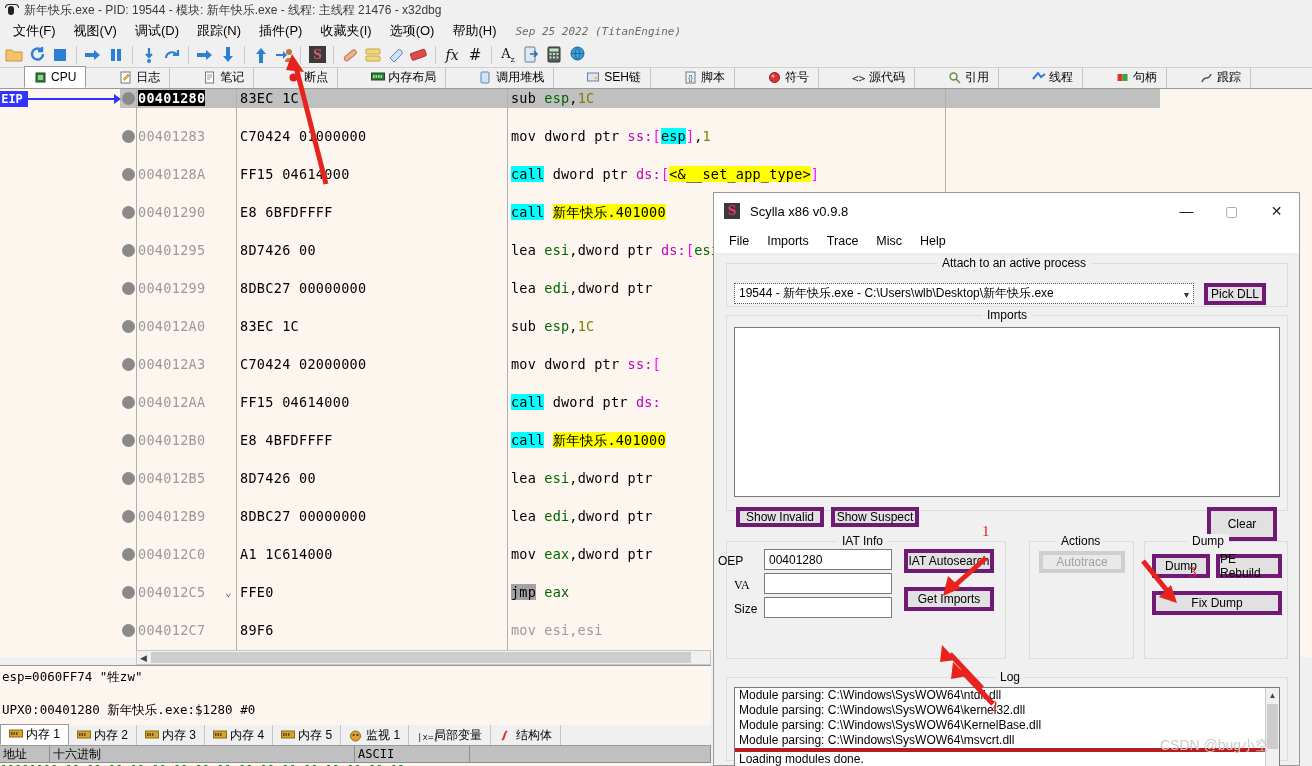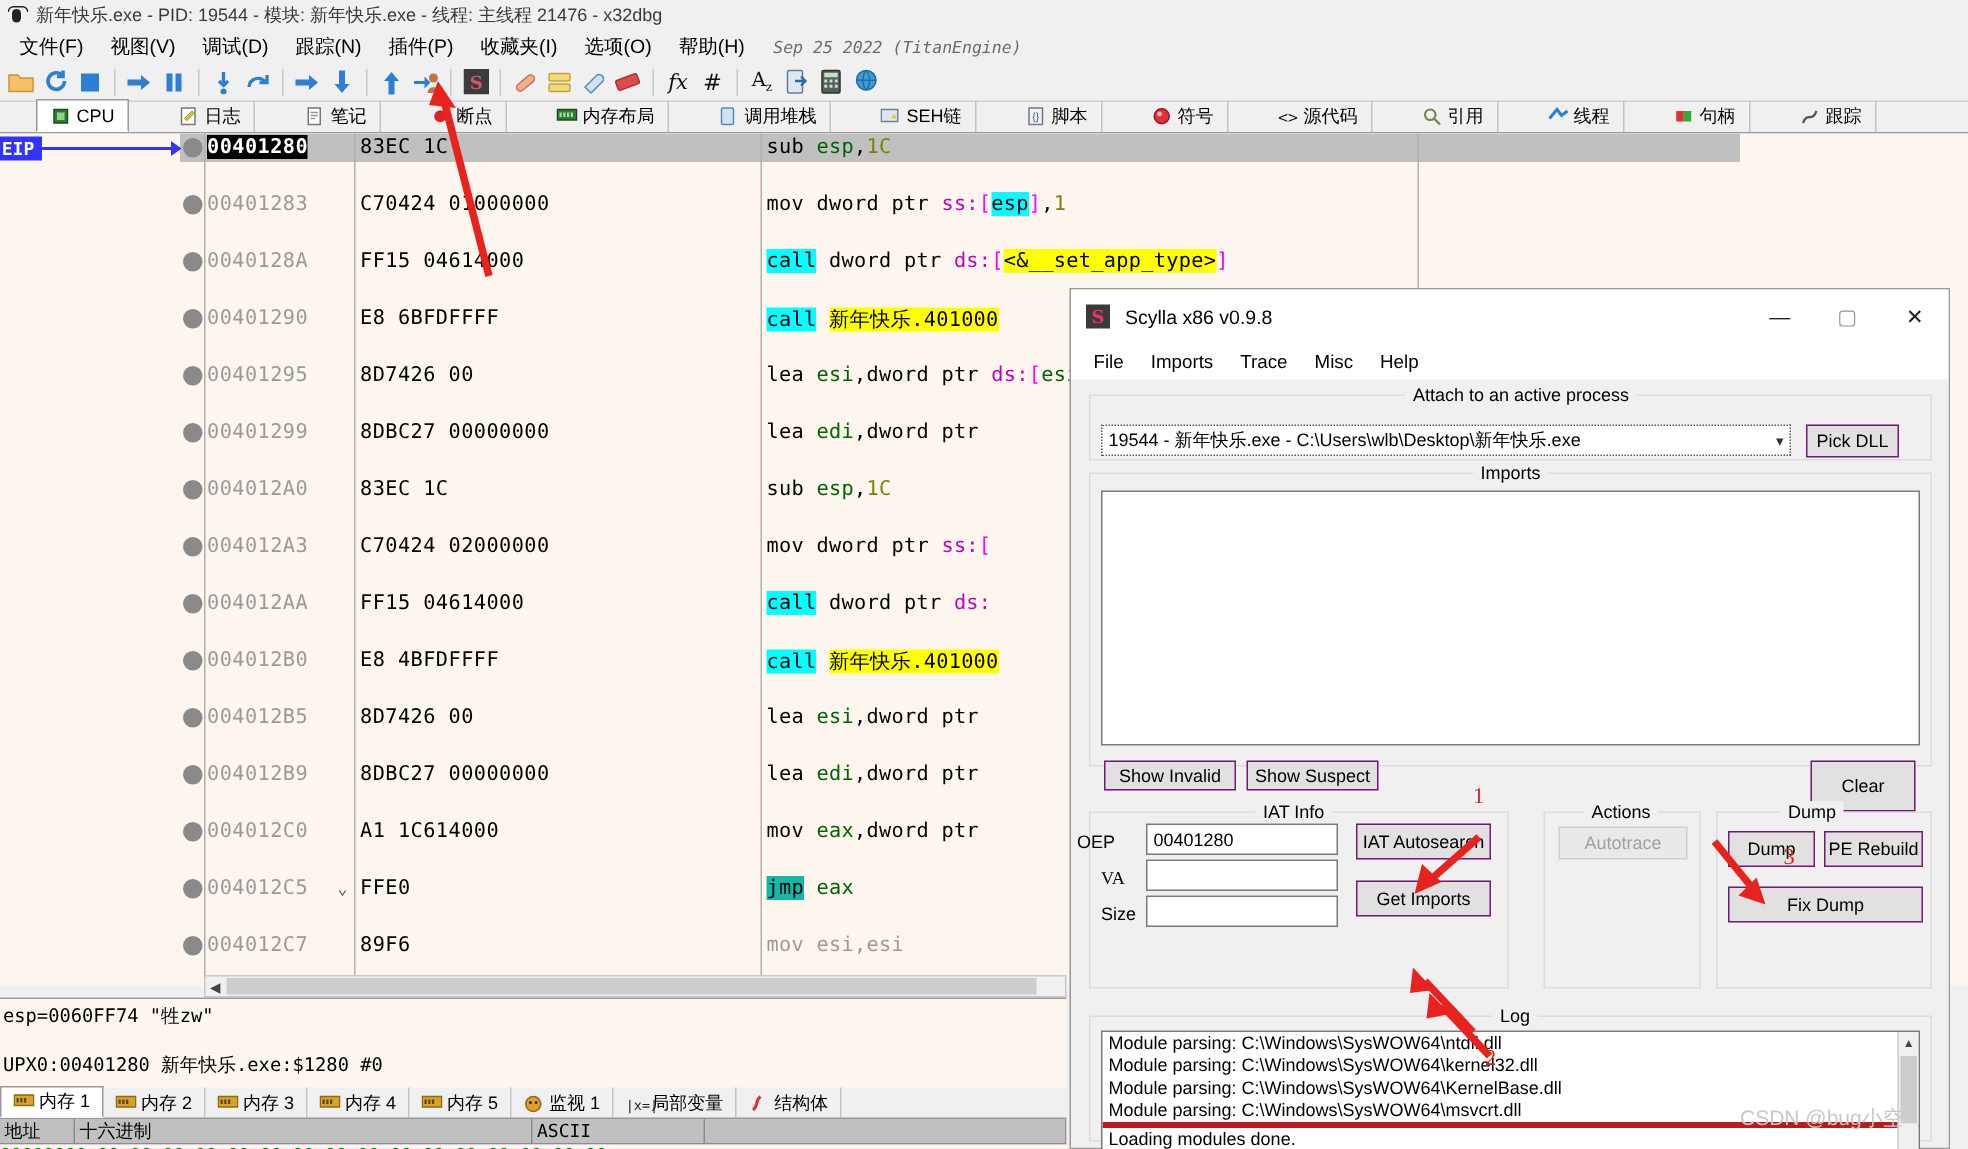--- a/index.html
+++ b/index.html
@@ -67,21 +67,21 @@
   .dbytes { position:absolute; left:240px; font-family:"DejaVu Sans Mono", monospace;
             font-size:13.5px; color:#000; letter-spacing:0.3px; }
   .dbranch { position:absolute; left:225px; font-family:"DejaVu Sans Mono", monospace;
              font-size:11px; color:#555; }
   .dtext { position:absolute; left:511px; font-family:"DejaVu Sans Mono", monospace;
            font-size:13.5px; color:#000; white-space:pre; letter-spacing:0.2px; }
   .dinfo { position:absolute; left:949px; font-family:"DejaVu Sans Mono", monospace;
            font-size:13.5px; color:#a05000; white-space:pre; }
   .mn-sub  { color:#000; }
   .mn-call { color:#000; background:#00ffff; }
-  .mn-jmp  { color:#000; background:#14b8a6; }
+  .mn-jmp  { color:#000; background:#a3a3a3; }
   .reg     { color:#006400; }
   .num     { color:#808000; }
   .seg     { color:#c000c0; }
   .brk     { color:#ff00ff; }
   .hl-esp  { background:#00ffff; color:#000; }
   .sym     { color:#000; background:#ffff00; }
   .gray-it { color:#9a9a9a; }
 
   .dvline1 { position:absolute; left:236px; top:0; width:1px; height:568px; background:#b0b0b0; }
   .dvline2 { position:absolute; left:507px; top:0; width:1px; height:568px; background:#b0b0b0; }
@@ -132,21 +132,21 @@
   #scylla .wbtn { width:45px; height:36px; display:flex; align-items:center; justify-content:center;
                   font-size:14px; color:#222; }
   #scylla .smenu { height:24px; background:#fff; display:flex; align-items:center; padding-left:6px; }
   #scylla .smenu .mi { padding:2px 9px; font-size:12.5px; color:#000; }
   #scylla .sbody { position:absolute; left:0; top:60px; width:585px; height:512px; background:#f0f0f0; }
 
   .grp { position:absolute; border:1px solid #dcdcdc; }
   .grp > .cap { position:absolute; top:-8px; background:#f0f0f0; font-size:12px;
                 color:#000; padding:0 5px; }
   .listbox { position:absolute; background:#fff; border:1px solid #7a7a7a; }
-  .btn { position:absolute; background:#e1e1e1; border:1px solid #701a75; font-size:12px;
+  .btn { position:absolute; background:#e1e1e1; border:4px solid #701a75; font-size:12px;
          color:#000; display:flex; align-items:center; justify-content:center; }
   .btn.dis { color:#a0a0a0; background:#e9e9e9; border-color:#cfcfcf; }
   .tinput { position:absolute; background:#fff; border:1px solid #7a7a7a; font-size:12px;
             display:flex; align-items:center; padding-left:4px;
             font-family:"Liberation Sans", sans-serif; color:#000; }
   .lbl { position:absolute; font-size:12px; color:#000; }
   .combo { position:absolute; background:#fff; border:1px dotted #555; display:flex;
            align-items:center; font-size:12px; padding-left:4px; color:#000; }
   .combo .arrow { position:absolute; right:4px; top:50%; transform:translateY(-50%);
                   font-size:10px; color:#333; }

